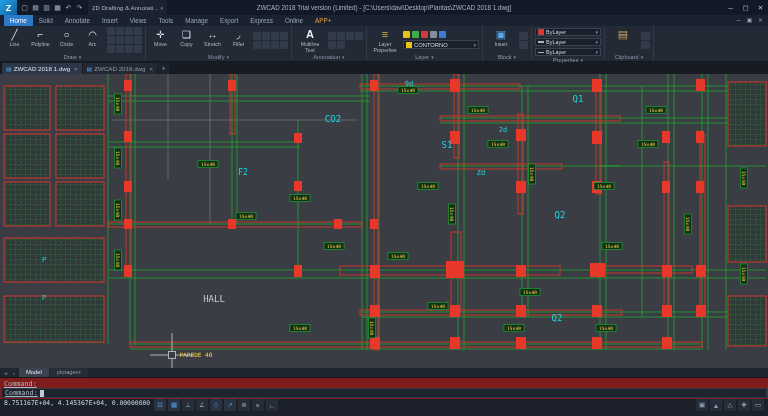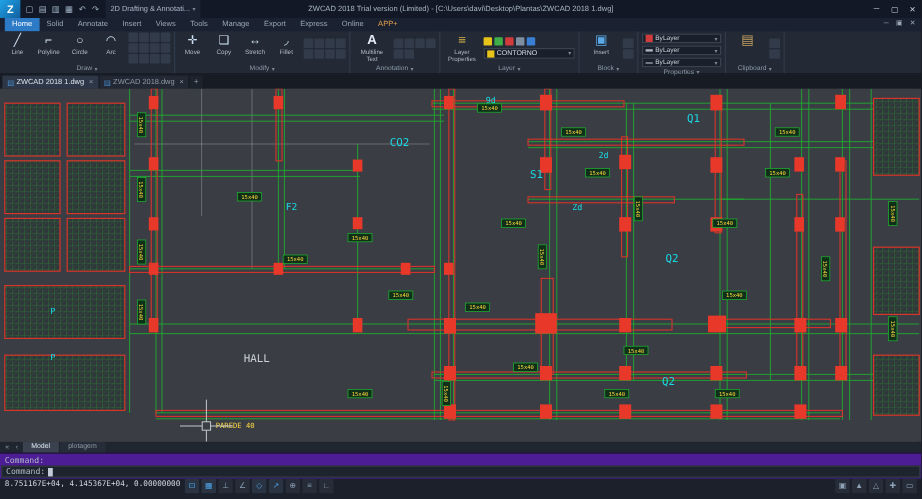--- a/index.html
+++ b/index.html
@@ -72,21 +72,21 @@
 
   
   .layoutbar { height:9px; background:#20262f; display:flex; align-items:center; font-size:5.8px; color:#8f9aa8; padding-left:2px; gap:1px; }
   .lnavs { display:flex; }
   .lnav { width:8px; text-align:center; }
   .ltabs { display:flex; gap:1px; }
   .ltab { padding:0 7px; height:9px; line-height:9px; background:#262d38; }
   .ltab.active { background:#3a4250; color:#e2e8ee; }
 
   
-  .cmd { height:22px; background:#4c1d95; border-top:1px solid #11151c; font-family:"DejaVu Sans Mono", monospace; font-size:6.8px; color:#aeb8c4; display:flex; flex-direction:column; justify-content:flex-end; }
+  .cmd { height:22px; background:#7f1d1d; border-top:1px solid #11151c; font-family:"DejaVu Sans Mono", monospace; font-size:6.8px; color:#aeb8c4; display:flex; flex-direction:column; justify-content:flex-end;text-decoration:underline; }
   .cmd-hist { padding:1px 4px; height:9px; }
   .cmd-line { display:flex; align-items:center; background:#1e242e; margin:0 1px 1px; height:10px; padding:0 3px; gap:2px; border:1px solid #323a46; }
   .caret-block { width:4px; height:7px; background:#c2ccd8; }
 
   
   .statusbar { height:17px; background:#1b202a; display:flex; align-items:flex-start; font-size:6.2px; color:#c3cbd5; padding:0 4px; gap:2px; }
   .coords { min-width:148px; font-family:"DejaVu Sans Mono", monospace; font-size:6.4px; color:#ccd4de; }
   .stgroup { display:flex; gap:2px; }
   .stgroup.right { margin-left:auto; }
   .stgl { width:12px; height:12px; background:#262d39; display:flex; align-items:center; justify-content:center; font-size:6.5px; color:#8ea1b5; border-radius:1px; }

